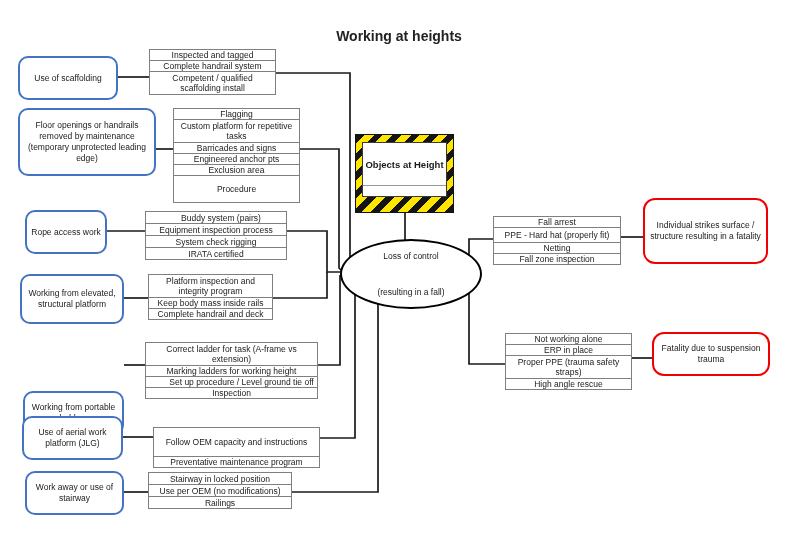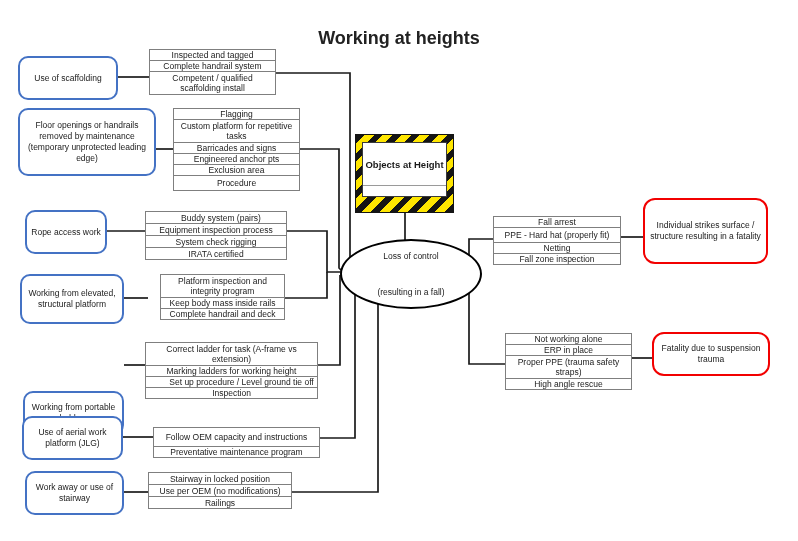--- a/index.html
+++ b/index.html
@@ -2,21 +2,21 @@
 <html style="--blue: #4472c4; --red: #f20000; --gray: #7f7f7f; --hzyellow: #ffe600; --hzblack: #141414;"><head>
 <meta charset="utf-8">
 <style>
   html,body { margin:0; padding:0; background:#ffffff; }
   .canvas {
     position:relative; width:798px; height:541px; background:#fff;
     font-family:"Liberation Sans", sans-serif; color:#1a1a1a; overflow:hidden;
   }
   .title {
     position:absolute; left:0; top:28px; width:100%; text-align:center;
-    font-size:18px; font-weight:bold; color:#222; z-index:4;
+    font-size:14px; font-weight:bold; color:#222; z-index:4;
   }
   svg.connectors { position:absolute; left:0; top:0; z-index:1; }
   .threat, .consequence {
     position:absolute; background:#fff; box-sizing:border-box; z-index:3;
     display:flex; align-items:center; justify-content:center; text-align:center;
     font-size:8.5px; line-height:11px; padding:20px 4px;
   }
   .threat { border:2.3px solid var(--blue,#4472c4); border-radius:10px; }
   .consequence { border:2.6px solid var(--red,#f20000); border-radius:12px; }
   .stack { position:absolute; z-index:2; }
@@ -98,53 +98,53 @@
     </div>
     <div class="threat" style="left: 18px; top: 108px; width: 138px; height: 68px;">
       <span>Floor openings or handrails removed by maintenance (temporary unprotected leading edge)</span>
     </div>
     <div class="stack" style="left: 173px; top: 108px; width: 127px;">
       <div class="brow" style="height: 12px;">Flagging</div>
       <div class="brow" style="height: 24px;">Custom platform for repetitive tasks</div>
       <div class="brow" style="height: 12px;">Barricades and signs</div>
       <div class="brow" style="height: 12px;">Engineered anchor pts</div>
       <div class="brow" style="height: 12px;">Exclusion area</div>
-      <div class="brow" style="height: 16px;">Procedure</div>
+      <div class="brow" style="height: 28px;">Procedure</div>
     </div>
     <div class="threat" style="left: 25px; top: 210px; width: 82px; height: 43px;">
       <span>Rope access work</span>
     </div>
     <div class="stack" style="left: 145px; top: 211px; width: 142px;">
       <div class="brow" style="height: 13px; padding-left: 12px;">Buddy system (pairs)</div>
       <div class="brow" style="height: 13px;">Equipment inspection process</div>
       <div class="brow" style="height: 13px;">System check rigging</div>
       <div class="brow" style="height: 13px;">IRATA certified</div>
     </div>
     <div class="threat" style="left: 20px; top: 274px; width: 104px; height: 50px;">
       <span>Working from elevated, structural platform</span>
     </div>
-    <div class="stack" style="left: 160px; top: 274px; width: 125px;">
+    <div class="stack" style="left: 148px; top: 274px; width: 125px;">
       <div class="brow" style="height: 24px;">Platform inspection and integrity program</div>
       <div class="brow" style="height: 12px;">Keep body mass inside rails</div>
       <div class="brow" style="height: 12px;">Complete handrail and deck</div>
     </div>
     <div class="threat" style="left: 23px; top: 343px; width: 101px; height: 43px; margin-top: 48px;">
       <span>Working from portable ladders</span>
     </div>
     <div class="stack" style="left: 145px; top: 342px; width: 173px;">
       <div class="brow" style="height: 24px;">Correct ladder for task (A-frame vs extension)</div>
       <div class="brow" style="height: 12px;">Marking ladders for working height</div>
       <div class="brow" style="height: 12px; padding-left: 22px;">Set up procedure / Level ground tie off</div>
       <div class="brow" style="height: 12px;">Inspection</div>
     </div>
     <div class="threat" style="left: 22px; top: 416px; width: 101px; height: 40px;">
       <span>Use of aerial work platform (JLG)</span>
     </div>
     <div class="stack" style="left: 153px; top: 427px; width: 167px;">
-      <div class="brow" style="height: 20px;">Follow OEM capacity and instructions</div>
+      <div class="brow" style="height: 30px;">Follow OEM capacity and instructions</div>
       <div class="brow" style="height: 12px; text-align: center;">Preventative maintenance program</div>
     </div>
     <div class="threat" style="left: 25px; top: 471px; width: 99px; height: 42px;">
       <span>Work away or use of stairway</span>
     </div>
     <div class="stack" style="left: 148px; top: 472px; width: 144px;">
       <div class="brow" style="height: 13px;">Stairway in locked position</div>
       <div class="brow" style="height: 13px;">Use per OEM (no modifications)</div>
       <div class="brow" style="height: 13px; text-align: right;">Railings</div>
     </div>

